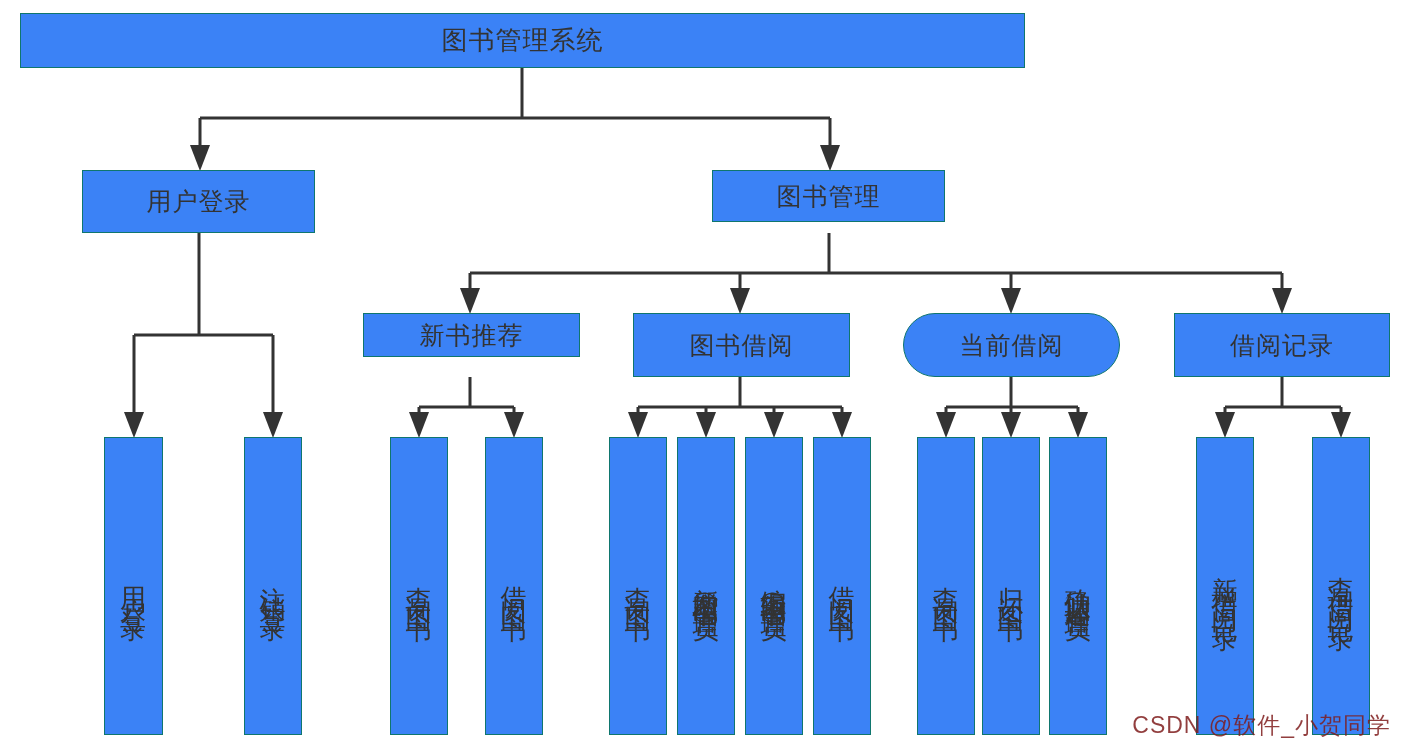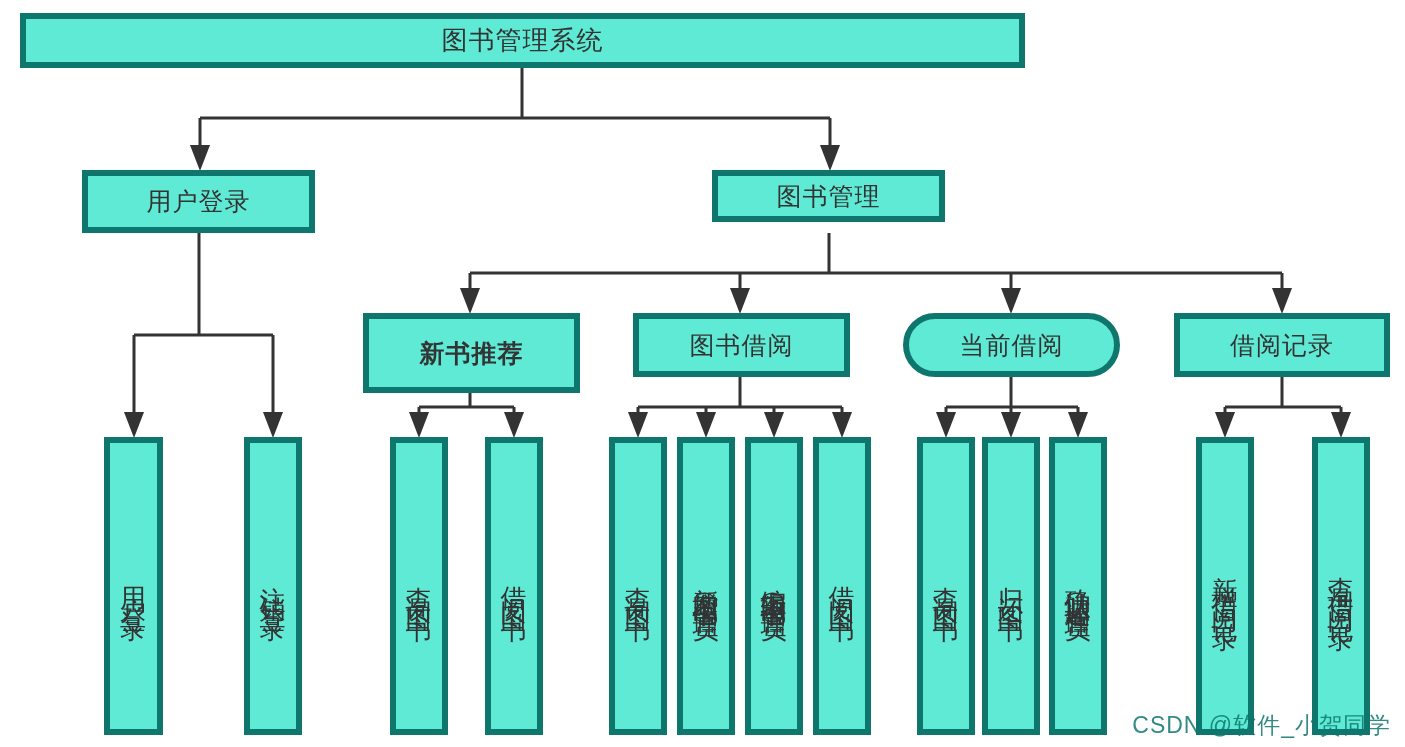--- a/index.html
+++ b/index.html
@@ -2,33 +2,33 @@
 <html><head>
 <meta charset="utf-8">
 <style>
   html,body{margin:0;padding:0;background:#ffffff;}
   .canvas{
     position:relative;width:1405px;height:747px;background:#ffffff;
     font-family:"Liberation Sans",sans-serif;color:#333333;overflow:hidden;
   }
   .wires{position:absolute;left:0;top:0;width:1405px;height:747px;}
   .node{
-    position:absolute;box-sizing:border-box;border:6px solid #0f766e;background:#5eead4;
+    position:absolute;box-sizing:border-box;border:1px solid #0f766e;background:#3b82f6;
     display:flex;align-items:center;justify-content:center;
     font-size:25px;letter-spacing:1px;color:#333333;z-index:2;
   }
   .root{font-size:26px;}
   .leaf .vtext{
     writing-mode:vertical-rl;text-orientation:mixed;
     font-size:26px;letter-spacing:10px;line-height:1;white-space:nowrap;
   }
   .leaf .vtext.long{letter-spacing:4px;}
   .watermark{
     position:absolute;right:14px;bottom:6px;z-index:5;
-    font-size:23px;color:#0f766e;opacity:.85;letter-spacing:1px;
+    font-size:23px;color:#7f1d1d;opacity:.85;letter-spacing:1px;
   }
 </style>
 </head>
 <body>
 
 <div class="canvas">
 
   <svg class="wires" viewBox="0 0 1405 747" xmlns="http://www.w3.org/2000/svg">
     <g stroke="#333333" stroke-width="3" fill="none">
 
@@ -73,21 +73,21 @@
     <span>图书管理系统</span>
   </div>
 
   <div class="node" style="left:82px;top:170px;width:233px;height:63px;">
     <span>用户登录</span>
   </div>
   <div class="node" style="left:712px;top:170px;width:233px;height:52px;">
     <span>图书管理</span>
   </div>
 
-  <div class="node" style="left:363px;top:313px;width:217px;height:80px;font-weight:bold;">
+  <div class="node" style="left:363px;top:313px;width:217px;height:44px;">
     <span>新书推荐</span>
   </div>
   <div class="node" style="left:633px;top:313px;width:217px;height:64px;">
     <span>图书借阅</span>
   </div>
   <div class="node" style="left:903px;top:313px;width:217px;height:64px;border-radius:32px;">
     <span>当前借阅</span>
   </div>
   <div class="node" style="left:1174px;top:313px;width:216px;height:64px;">
     <span>借阅记录</span>

